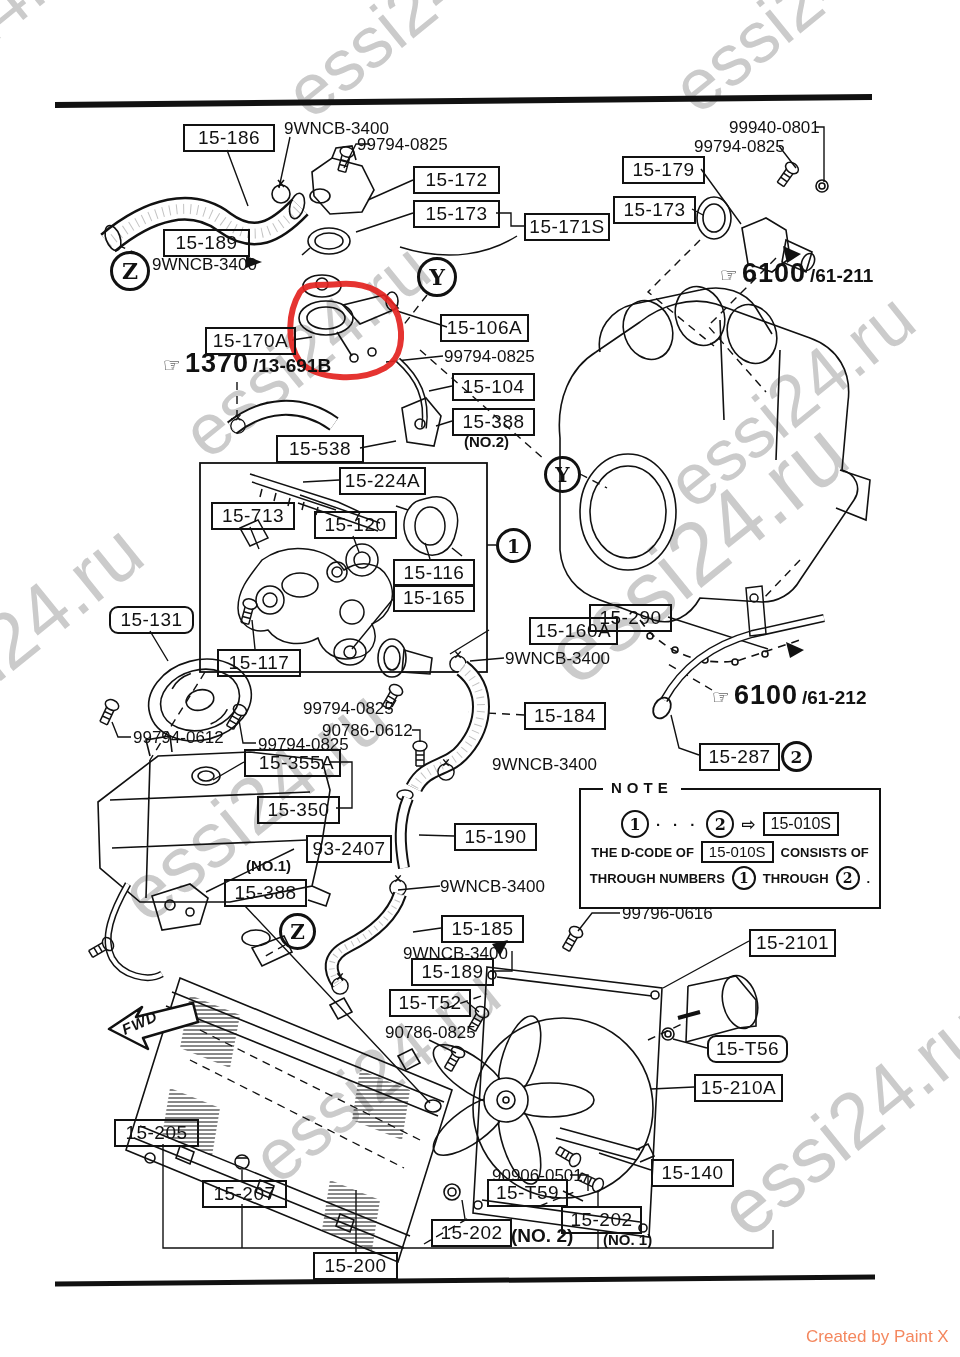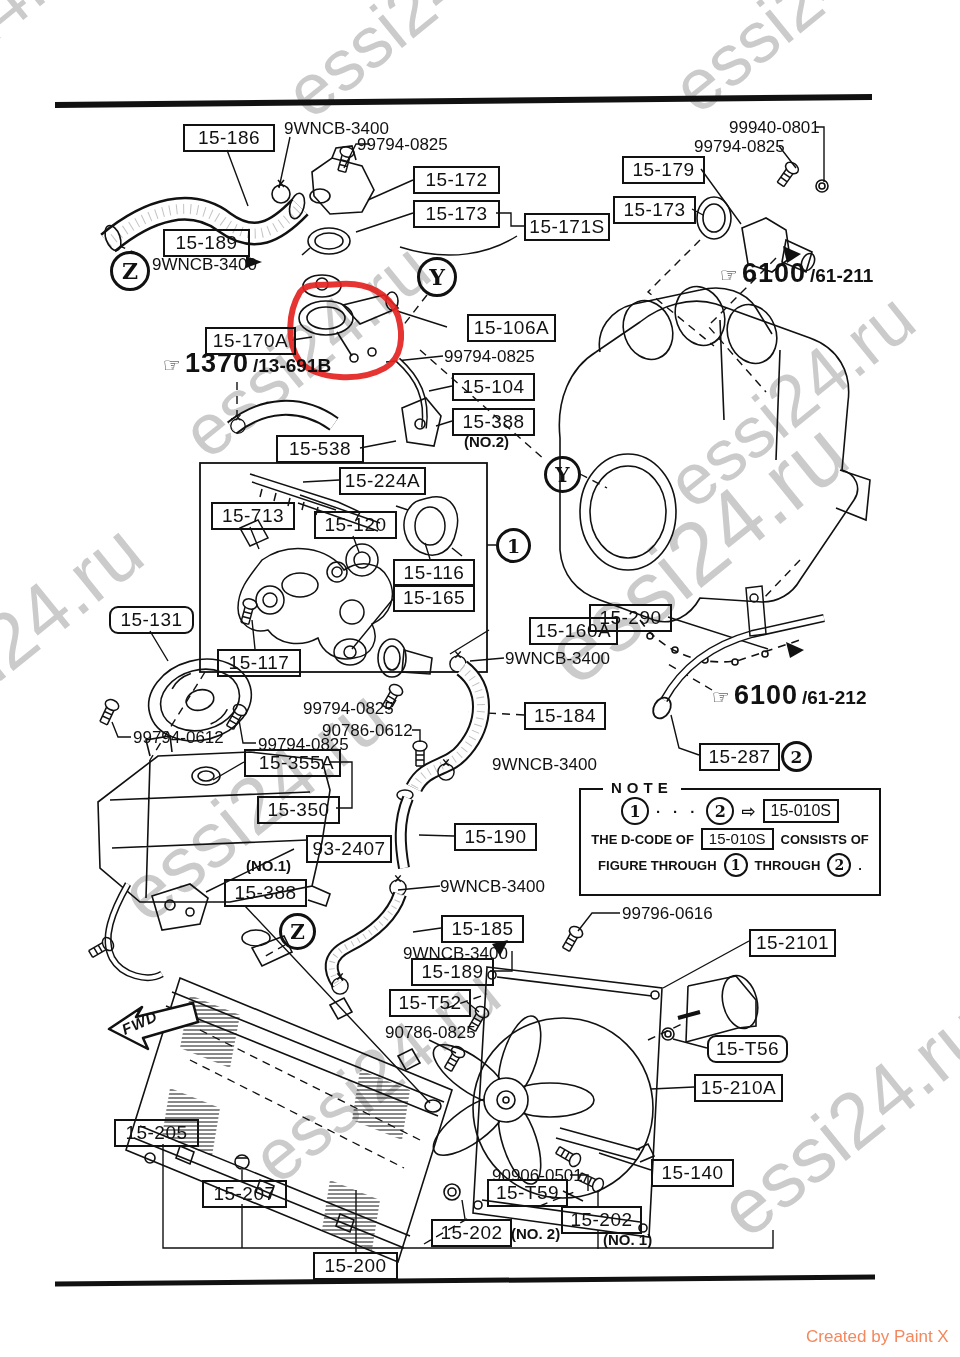--- a/index.html
+++ b/index.html
@@ -12,21 +12,21 @@
         text-align:center;font-size:19px;letter-spacing:.5px;background:transparent;}
   .plabel{position:absolute;z-index:3;font-size:17px;white-space:nowrap;}
   .circ{position:absolute;z-index:3;border:3px solid #111;border-radius:50%;
         display:flex;align-items:center;justify-content:center;
         font-family:"DejaVu Serif",serif;font-weight:700;background:transparent;}
   .bref{position:absolute;z-index:3;white-space:nowrap;display:flex;align-items:baseline;gap:4px;}
   .bref .hand{font-family:"DejaVu Sans",sans-serif;font-size:20px;}
   .bref .num{font-weight:700;font-size:27px;letter-spacing:1px;}
   .bref .suf{font-weight:700;font-size:19px;}
   .notebox{position:absolute;z-index:3;left:579px;top:788px;width:298px;height:100px;
-           border:2.5px solid #111;padding-top:4px;}
+           border:2.5px solid #111;padding-top:17px;}
   .note-title{position:absolute;top:-11px;left:22px;background:#fff;padding:0 8px;
               font-size:15px;font-weight:700;letter-spacing:5px;}
   .note-row{display:flex;align-items:center;justify-content:center;gap:7px;
             font-size:13px;font-weight:700;margin-top:3px;}
   .ncirc{border:2px solid #111;border-radius:50%;display:inline-flex;align-items:center;
          justify-content:center;font-family:"DejaVu Serif",serif;font-weight:700;}
   .ncirc.big{width:24px;height:24px;font-size:16px;}
   .ncirc.sm{width:20px;height:20px;font-size:14px;}
   .ndots{font-size:15px;letter-spacing:4px;}
   .narrow{font-family:"DejaVu Sans",sans-serif;font-size:17px;}
@@ -319,21 +319,21 @@
 
 <div id="labels">
     <div class="pbox" style="left: 183px; top: 124px; width: 88px;">15-186</div>
     <div class="pbox" style="left: 413px; top: 166px; width: 83px;">15-172</div>
     <div class="pbox" style="left: 413px; top: 200px; width: 83px;">15-173</div>
     <div class="pbox" style="left: 524px; top: 213px; width: 82px;">15-171S</div>
     <div class="pbox" style="left: 622px; top: 156px; width: 79px;">15-179</div>
     <div class="pbox" style="left: 613px; top: 196px; width: 79px;">15-173</div>
     <div class="pbox" style="left: 163px; top: 229px; width: 83px;">15-189</div>
     <div class="pbox" style="left: 205px; top: 327px; width: 87px;">15-170A</div>
-    <div class="pbox" style="left: 467px; top: 314px; width: 85px;">15-106A</div>
+    <div class="pbox" style="left: 440px; top: 314px; width: 85px;">15-106A</div>
     <div class="pbox" style="left: 452px; top: 373px; width: 79px;">15-104</div>
     <div class="pbox" style="left: 452px; top: 408px; width: 79px;">15-388</div>
     <div class="pbox" style="left: 276px; top: 435px; width: 84px;">15-538</div>
     <div class="pbox" style="left: 339px; top: 467px; width: 83px;">15-224A</div>
     <div class="pbox" style="left: 211px; top: 502px; width: 80px;">15-713</div>
     <div class="pbox" style="left: 314px; top: 511px; width: 79px;">15-120</div>
     <div class="pbox" style="left: 393px; top: 559px; width: 78px;">15-116</div>
     <div class="pbox" style="left: 393px; top: 584px; width: 78px;">15-165</div>
     <div class="pbox" style="left: 109px; top: 606px; width: 81px; border-radius: 9px;">15-131</div>
     <div class="pbox" style="left: 217px; top: 649px; width: 80px;">15-117</div>
@@ -371,21 +371,21 @@
     <div class="plabel" style="left: 133px; top: 728px;">99794-0612</div>
     <div class="plabel" style="left: 258px; top: 735px;">99794-0825</div>
     <div class="plabel" style="left: 492px; top: 755px;">9WNCB-3400</div>
     <div class="plabel" style="left: 440px; top: 877px;">9WNCB-3400</div>
     <div class="plabel" style="left: 403px; top: 944px;">9WNCB-3400</div>
     <div class="plabel" style="left: 385px; top: 1023px;">90786-0825</div>
     <div class="plabel" style="left: 622px; top: 904px;">99796-0616</div>
     <div class="plabel" style="left: 492px; top: 1166px;">90906-0501</div>
     <div class="plabel" style="left: 464px; top: 433px; font-size: 15px; font-weight: 700;">(NO.2)</div>
     <div class="plabel" style="left: 246px; top: 857px; font-size: 15px; font-weight: 700;">(NO.1)</div>
-    <div class="plabel" style="left: 511px; top: 1225px; font-size: 15px; font-weight: 700;">(NO. 2)</div>
+    <div class="plabel" style="left: 511px; top: 1225px; font-size: 19px; font-weight: 700;">(NO. 2)</div>
     <div class="plabel" style="left: 603px; top: 1231px; font-size: 15px; font-weight: 700;">(NO. 1)</div>
     <div class="circ" style="left: 110px; top: 251px; width: 34px; height: 34px; font-size: 22px;">Z</div>
     <div class="circ" style="left: 417px; top: 257px; width: 34px; height: 34px; font-size: 22px;">Y</div>
     <div class="circ" style="left: 544px; top: 456px; width: 31px; height: 31px; font-size: 20px;">Y</div>
     <div class="circ" style="left: 279px; top: 913px; width: 31px; height: 31px; font-size: 20px;">Z</div>
     <div class="circ" style="left: 496px; top: 528px; width: 29px; height: 29px; font-size: 19px;">1</div>
     <div class="circ" style="left: 781px; top: 741px; width: 25px; height: 25px; font-size: 17px;">2</div>
     <div class="bref" style="left: 163px; top: 348px;">
       <span class="hand">☞</span>
       <span class="num">1370</span>
@@ -411,21 +411,21 @@
     <span class="ncirc big">2</span>
     <span class="narrow">⇨</span>
     <span class="ncode">15-010S</span>
   </div>
   <div class="note-row">
     <span>THE D-CODE OF</span>
     <span class="ncode small">15-010S</span>
     <span>CONSISTS OF</span>
   </div>
   <div class="note-row">
-    <span>FIGURE THROUGH</span>
+    <span>THROUGH NUMBERS</span>
     <span class="ncirc sm">1</span>
     <span>THROUGH</span>
     <span class="ncirc sm">2</span>
     <span>.</span>
   </div>
 </div>
 
 <span class="fwdtxt">FWD</span>
 
 <div class="credit">Created by Paint X</div>

